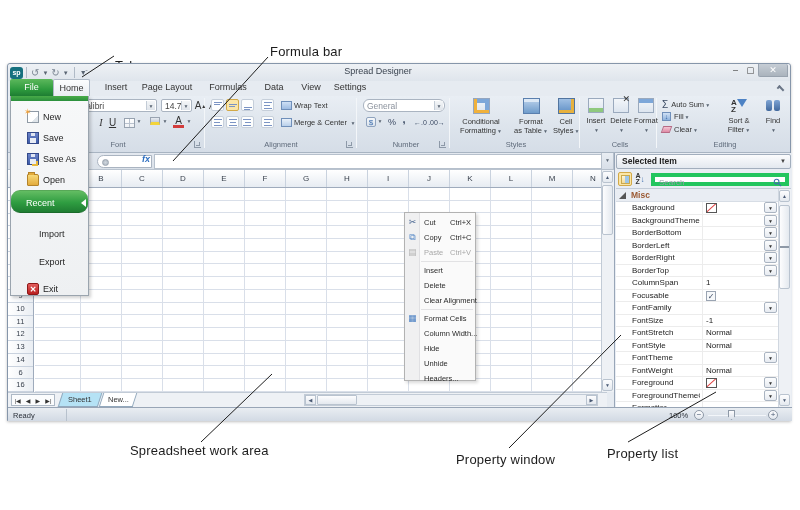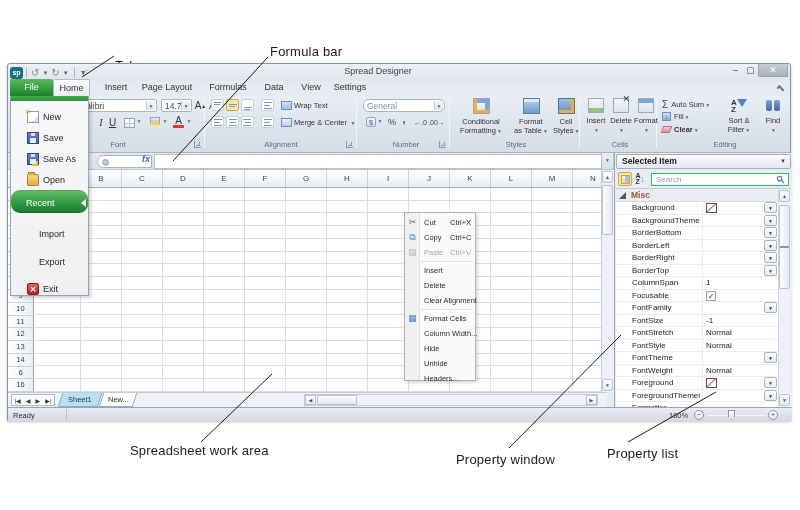--- a/index.html
+++ b/index.html
@@ -146,21 +146,21 @@
   .pheader { position:absolute; left:1px; top:1px; right:1px; height:15px;
     background:linear-gradient(#fbfcfd,#e3e8ef); border:1px solid #a2aebd; border-radius:2px;
     font-size:8.5px; font-weight:bold; color:#222; line-height:13px; padding-left:5px; }
   .pheader .pchev { position:absolute; right:4px; top:0; font-weight:normal; font-size:6px;
     color:#444; line-height:13px; }
   .ptools { position:absolute; left:1px; top:17px; right:1px; height:18px; display:flex;
     align-items:center; padding:0 2px; }
   .ptoolbtn { width:14px; height:14px; margin-right:1px; display:flex; align-items:center;
     justify-content:center; font-size:8px; border-radius:2px; }
   .ptoolbtn.sel { background:#fbe6a7; border:1px solid #d2a948; }
-  .searchbox { position:relative; flex:1; height:13px; background:#fff; border:1px solid #22c55e;
+  .searchbox { position:relative; flex:1; height:13px; background:#fff; border:4px solid #22c55e;
     margin-left:3px; font-size:8px; color:#959ca8; line-height:11px; padding-left:4px; }
   .searchbox .mag { position:absolute; right:3px; top:1px; width:9px; height:9px; }
   .pgrid { position:absolute; left:1px; top:35px; right:1px; bottom:0; background:#fff;
     overflow:hidden; border-top:1px solid #c3ccd8; }
   .pcat { position:absolute; left:0; right:0; height:13px; background:#e9edf3;
     border-bottom:1px solid #d7dde5; font-size:8.5px; font-weight:bold; color:#9b5a33;
     line-height:12px; }
   .pcat .exp { position:absolute; left:3px; top:3px; width:0; height:0;
     border-left:7px solid transparent; border-bottom:7px solid #555; }
   .pcat .cattxt { position:absolute; left:15px; }
@@ -436,21 +436,21 @@
         <span class="btxt" style="margin-left:3px;">Auto Sum</span>
         <span class="dd">▼</span>
       </div>
       <div class="ricon" style="left:654px; top:16px; width:40px; justify-content:flex-start;">
         <span class="mi" style="width:9px; height:9px; background:linear-gradient(#cfe0f5,#8fb3dd); border:1px solid #6f8fba; color:#2d5e9e; font-size:7px; line-height:8px; text-align:center;">↓</span>
         <span class="btxt" style="margin-left:3px;">Fill</span>
         <span class="dd">▼</span>
       </div>
       <div class="ricon" style="left:654px; top:29px; width:44px; justify-content:flex-start;">
         <span class="mi" style="width:9px; height:7px; background:linear-gradient(#f3c5d3,#e08aa5); border:1px solid #b76b85; transform:skewX(-20deg);"></span>
-        <span class="btxt" style="margin-left:3px;font-weight:bold;">Clear</span>
+        <span class="btxt" style="margin-left:3px;">Clear</span>
         <span class="dd">▼</span>
       </div>
       <div class="bigbtn" style="left:712px; top:2px; width:38px;">
         <div class="ic mi" style="width:16px; height:15px;">
           <span style="position:absolute; left:0; top:0; font-size:8px; color:#333; font-weight:bold;">A</span>
           <span style="position:absolute; left:0; top:7px; font-size:8px; color:#333; font-weight:bold;">Z</span>
           <span style="position:absolute; right:0; top:1px; width:0; height:0; border-left:5px solid transparent; border-right:5px solid transparent; border-top:8px solid #4d82c4;"></span>
         </div>
         <div><span>Sort &amp;</span></div>
         <div><span>Filter</span><span class="dd">▼</span></div>

